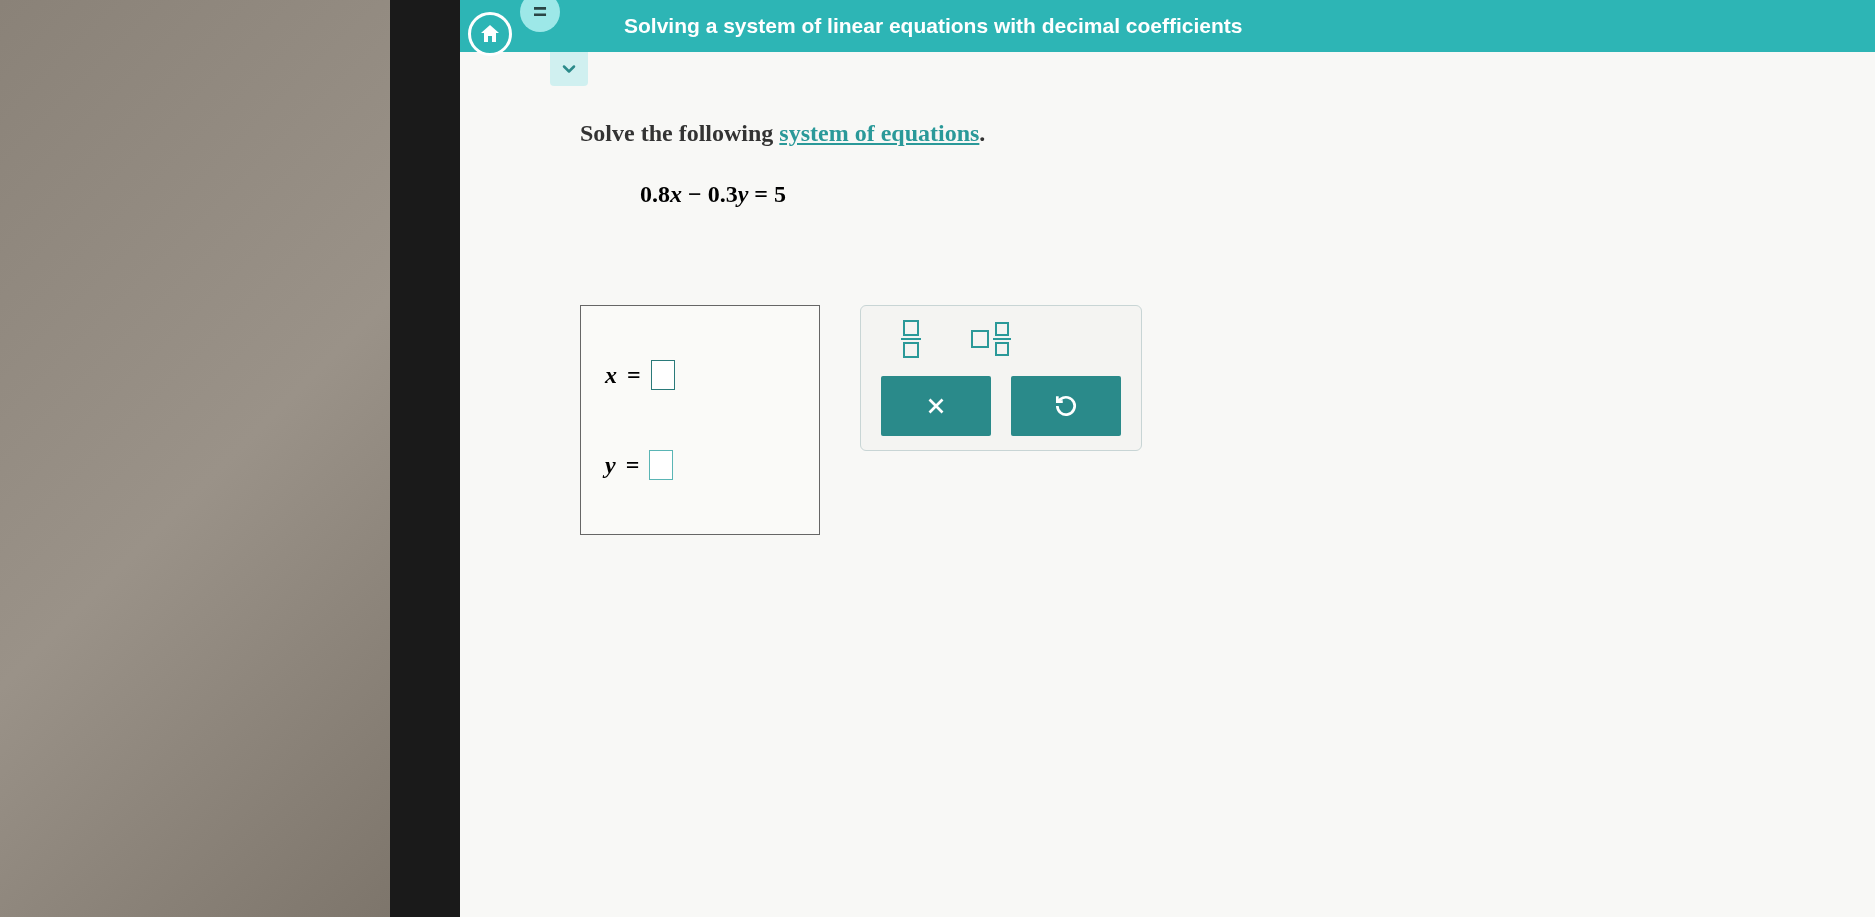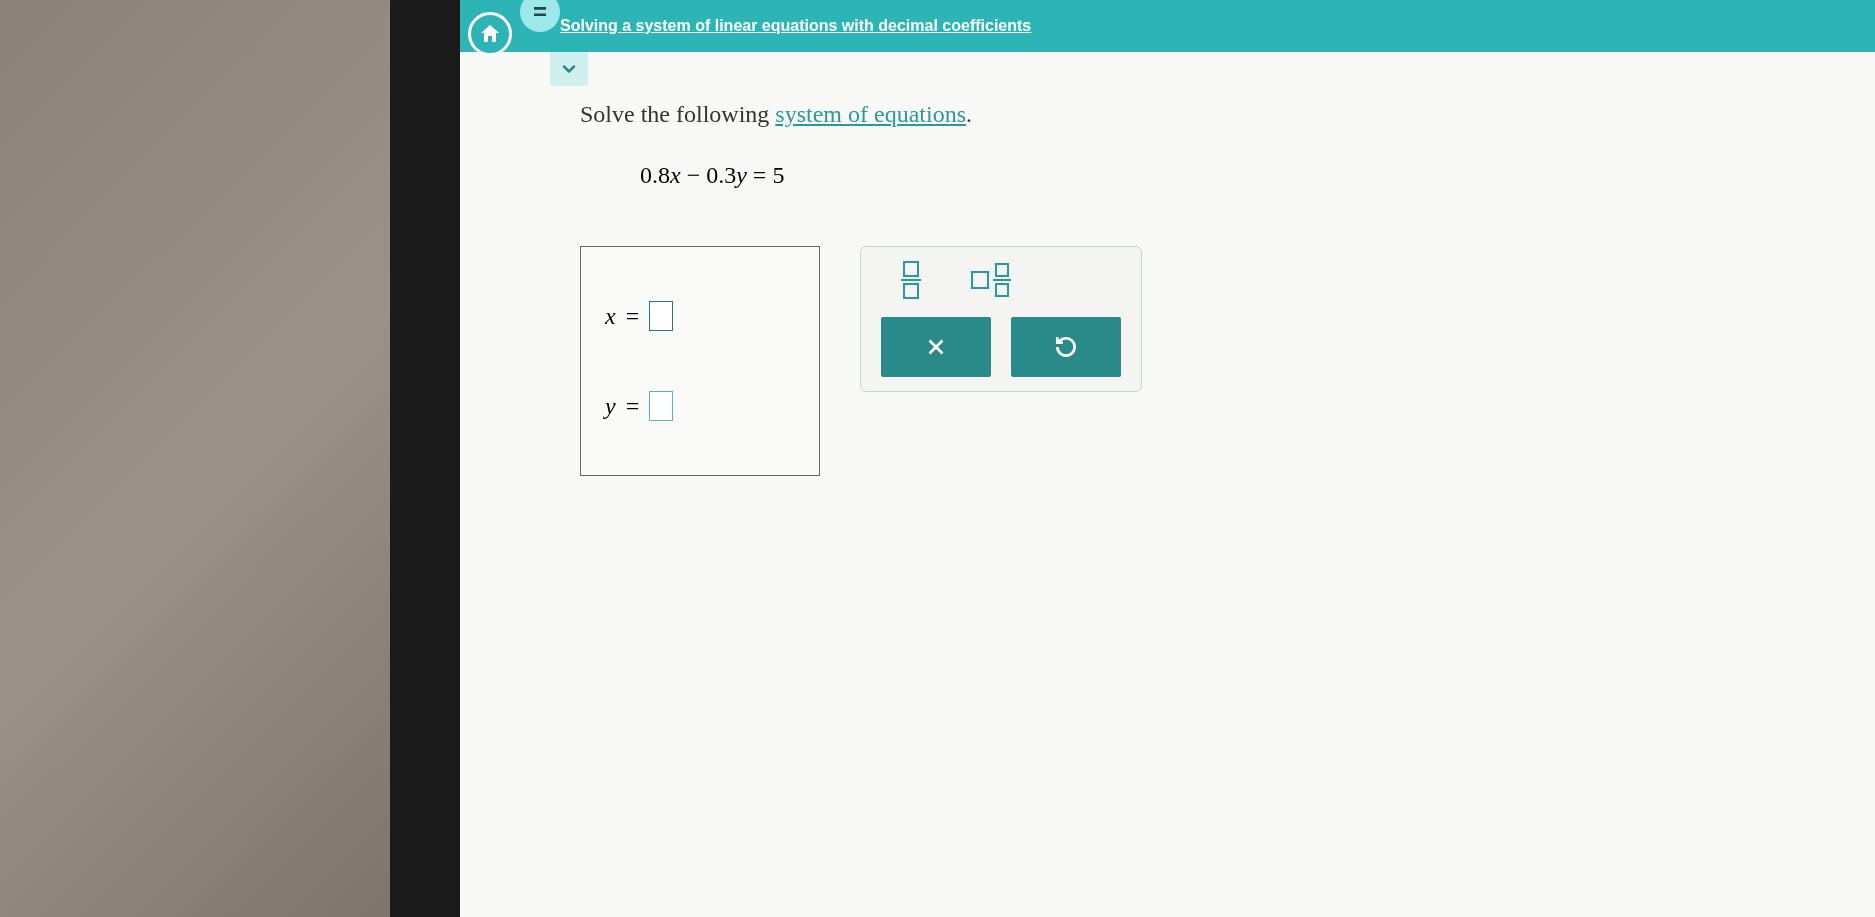--- a/index.html
+++ b/index.html
@@ -72,63 +72,63 @@
       background: #9de8e8;
       border-radius: 50%;
       display: flex;
       align-items: center;
       justify-content: center;
       font-size: 24px;
       font-weight: bold;
       color: #2a4545;
     }
     .header-title {
-      margin-left: 40px;
+      margin-left: 104px;
       font-weight: bold;
-      font-size: 16px;
-      text-decoration: underline;
+      font-size: 21px;
     }
     .collapse-tab {
       position: absolute;
       left: 90px;
       top: 52px;
       width: 38px;
       height: 34px;
       background: #d0f0f0;
       display: flex;
       align-items: center;
       justify-content: center;
       border-bottom-left-radius: 4px;
       border-bottom-right-radius: 4px;
     }
     .collapse-tab svg {
       width: 20px;
       height: 20px;
     }
     .content {
-      padding: 49px 100px 40px 120px;
+      padding: 68px 100px 40px 120px;
+      font-weight: bold;
     }
     .instruction {
       font-size: 24px;
       color: #333;
       font-family: Georgia, serif;
       margin-bottom: 28px;
     }
     .instruction .link {
       color: #2a9999;
       text-decoration: underline;
       cursor: pointer;
     }
     .equations {
       margin-left: 60px;
       font-size: 24px;
       font-family: 'Times New Roman', serif;
       font-style: italic;
       line-height: 1.6;
-      margin-bottom: 52px;
+      margin-bottom: 92px;
     }
     .equation-line {
       font-style: normal;
     }
     .equation-line .var {
       font-style: italic;
     }
     .answer-row {
       display: flex;
       gap: 40px;

